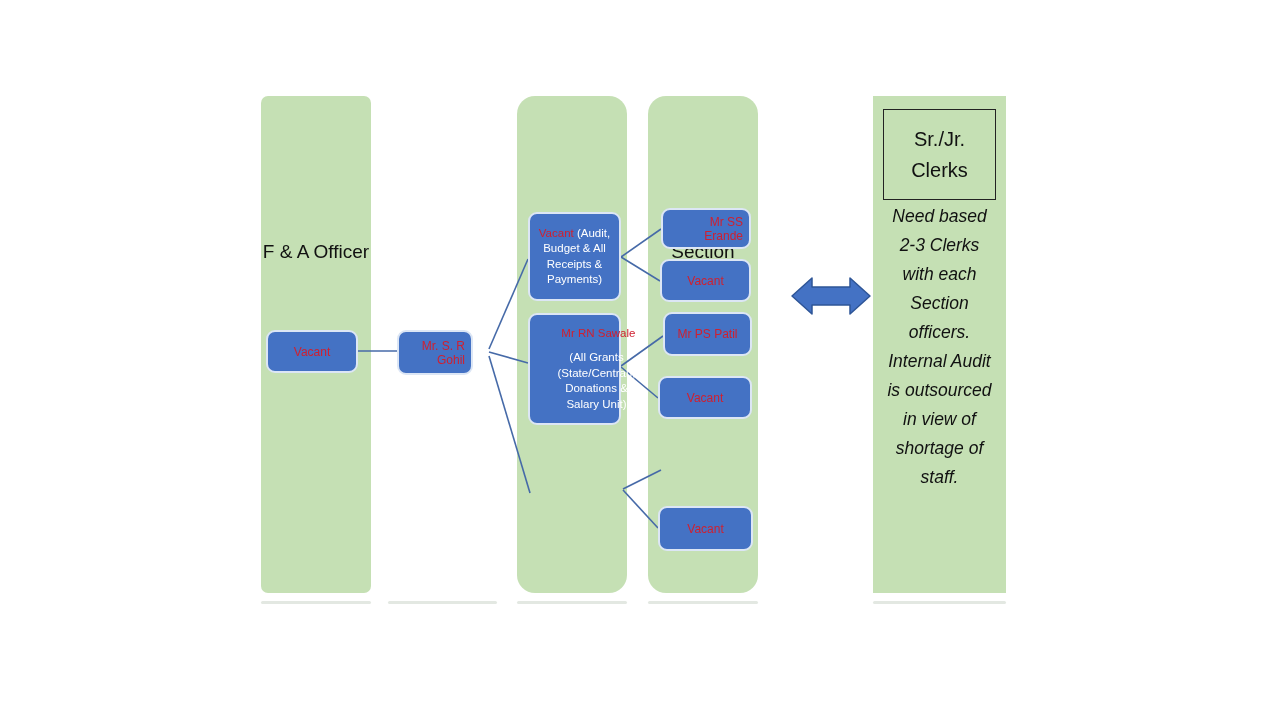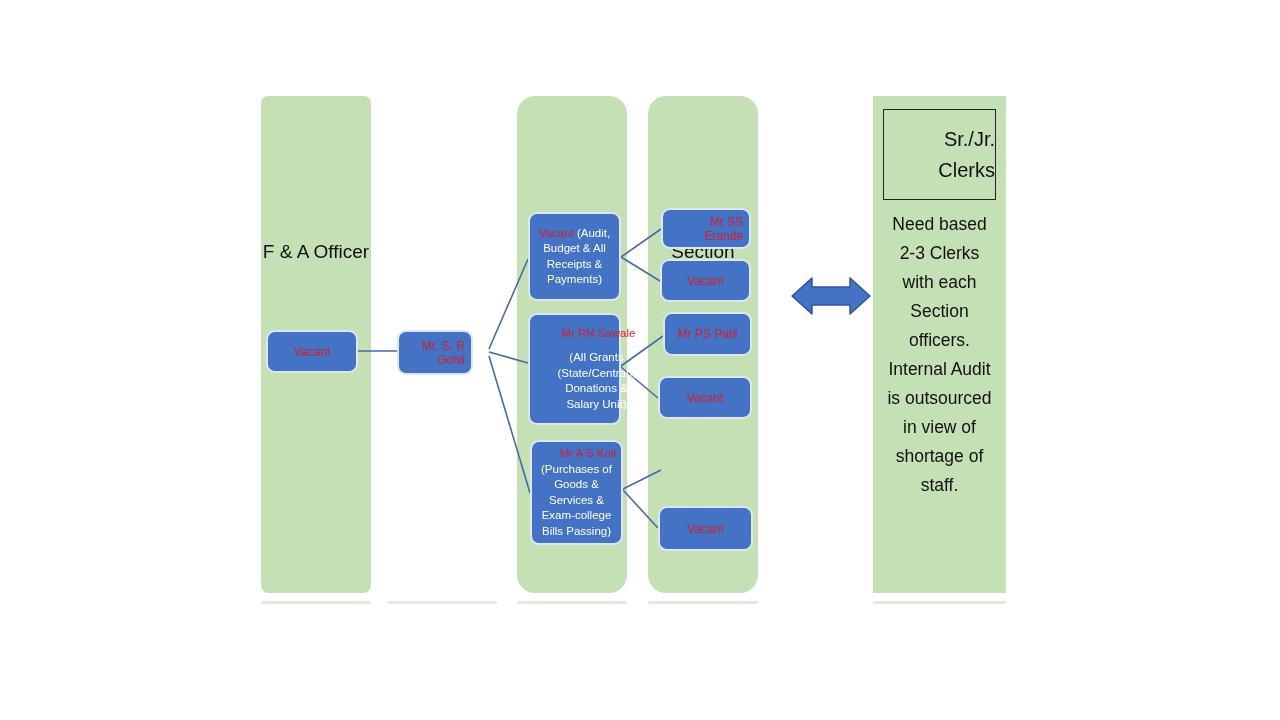--- a/index.html
+++ b/index.html
@@ -40,28 +40,28 @@
   .b-so1 {left:661px;top:208px;width:90px;height:41px;}
   .b-so2 {left:660px;top:259px;width:91px;height:43px;}
   .b-so3 {left:663px;top:312px;width:89px;height:44px;}
   .b-so4 {left:658px;top:376px;width:94px;height:43px;}
   .b-so5 {left:661px;top:448px;width:92px;height:45px;}
   .b-so6 {left:658px;top:506px;width:95px;height:45px;}
   
   .clerks-box{
     position:absolute;left:10px;top:13px;width:113px;height:91px;
     border:1.5px solid #222222;box-sizing:border-box;
-    display:flex;align-items:center;justify-content:center;text-align:right;
+    display:flex;align-items:center;justify-content:center;text-align:center;
     font-size:20px;line-height:31px;color:#111111;
   }
   .clerks-note{
     position:absolute;left:0;top:106px;width:100%;
     text-align:center;font-size:17.5px;line-height:29px;color:#111111;
   }
-  .clerks-note .inner{width:114px;margin:8px auto;}
+  .clerks-note .inner{width:114px;margin:0 auto;font-style:italic;}
   
   #overlay{position:absolute;left:0;top:0;width:1280px;height:720px;pointer-events:none;}
 </style>
 </head>
 <body>
 
 <div id="canvas">
 
   <div class="col col-fa">
     <div class="col-header">F &amp; A Officer</div>
@@ -113,26 +113,20 @@
       <span class="red">Vacant </span>
       <span>(Audit, Budget &amp; All Receipts &amp; Payments)</span>
     </div>
   </div>
   <div class="bbox b-ar2">
     <div class="ar-text gapped">
       <span class="red blockname">Mr RN Sawale</span>
       <span>(All Grants (State/Central), Donations &amp; Salary Unit)</span>
     </div>
   </div>
-  <div class="bbox b-ar3">
-    <div class="ar-text">
-      <span class="red blockname">Mr A S Koli</span>
-      <span>(Purchases of Goods &amp; Services &amp; Exam-college Bills Passing)</span>
-    </div>
-  </div>
 
   <div class="bbox small b-so1">
     <span class="lbl red">Mr SS Erande</span>
   </div>
   <div class="bbox small b-so2">
     <span class="lbl red">Vacant</span>
   </div>
   <div class="bbox small b-so3">
     <span class="lbl red">Mr PS Patil</span>
   </div>

